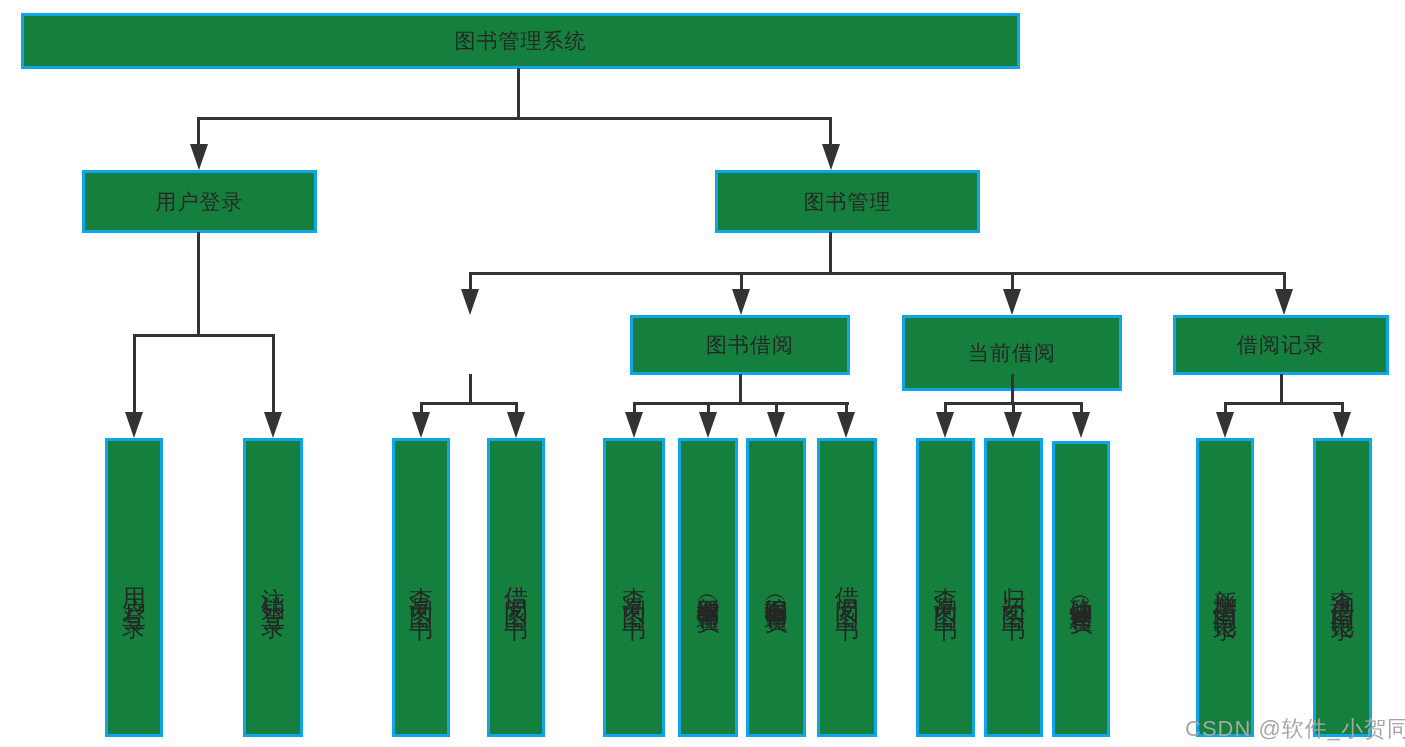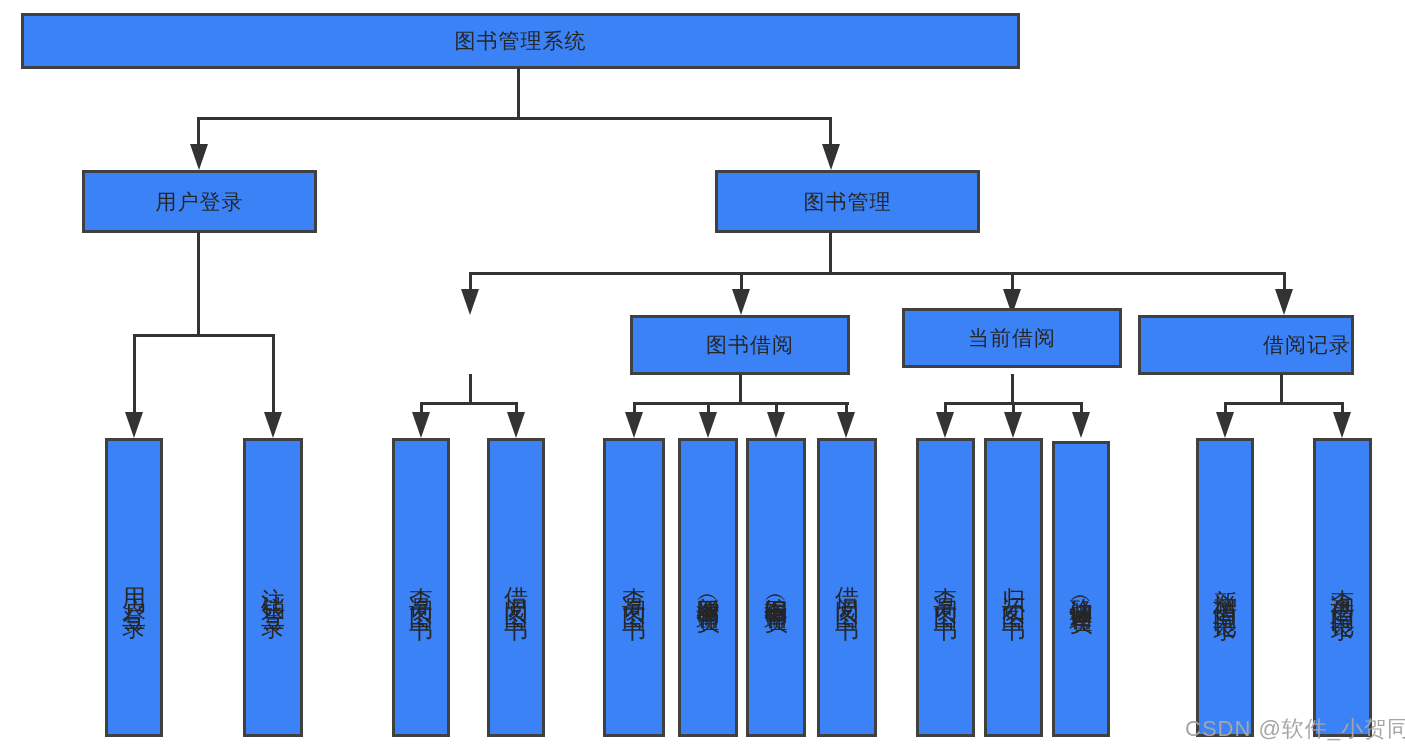--- a/index.html
+++ b/index.html
@@ -1,21 +1,21 @@
 <!DOCTYPE html>
 <html><head>
 <meta charset="utf-8">
 <style>
   html,body{margin:0;padding:0;background:#fff;}
   .stage{
     position:relative;width:1405px;height:747px;background:#ffffff;overflow:hidden;
     font-family:"Liberation Sans", sans-serif;color:#262626;
   }
   .box{
-    position:absolute;box-sizing:border-box;border:3px solid #404040;background:#3b82f6;
+    position:absolute;box-sizing:border-box;border:3px solid #0ea5e9;background:#15803d;
     display:flex;align-items:center;justify-content:center;
   }
   .lvl{font-size:21px;letter-spacing:1px;}
   .vline,.hline{position:absolute;background:#333333;}
   .arrow{
     position:absolute;width:0;height:0;
     border-left:9px solid transparent;border-right:9px solid transparent;
     border-top:26px solid #333333;
   }
   .vtext{
@@ -66,24 +66,24 @@
   <div class="vline" style="left:740px;top:272px;width:3px;height:20px;"></div>
   <div class="arrow" style="left:732px;top:289px;"></div>
   <div class="vline" style="left:1011px;top:272px;width:3px;height:20px;"></div>
   <div class="arrow" style="left:1003px;top:289px;"></div>
   <div class="vline" style="left:1283px;top:272px;width:3px;height:20px;"></div>
   <div class="arrow" style="left:1275px;top:289px;"></div>
 
   <div class="box lvl" style="left:630px;top:315px;width:220px;height:60px;padding-left:20px;">
     <span>图书借阅</span>
   </div>
-  <div class="box lvl" style="left:902px;top:308px;width:220px;height:60px;">
+  <div class="box lvl" style="left:902px;top:315px;width:220px;height:76px;">
     <span>当前借阅</span>
   </div>
-  <div class="box lvl" style="left:1138px;top:315px;width:216px;height:60px;justify-content:flex-end;">
+  <div class="box lvl" style="left:1173px;top:315px;width:216px;height:60px;">
     <span>借阅记录</span>
   </div>
 
   <div class="vline" style="left:469px;top:374px;width:3px;height:31px;"></div>
   <div class="hline" style="left:420px;top:402px;width:98px;height:3px;"></div>
   <div class="vline" style="left:420px;top:402px;width:3px;height:14px;"></div>
   <div class="arrow" style="left:412px;top:412px;"></div>
   <div class="vline" style="left:515px;top:402px;width:3px;height:14px;"></div>
   <div class="arrow" style="left:507px;top:412px;"></div>
 

